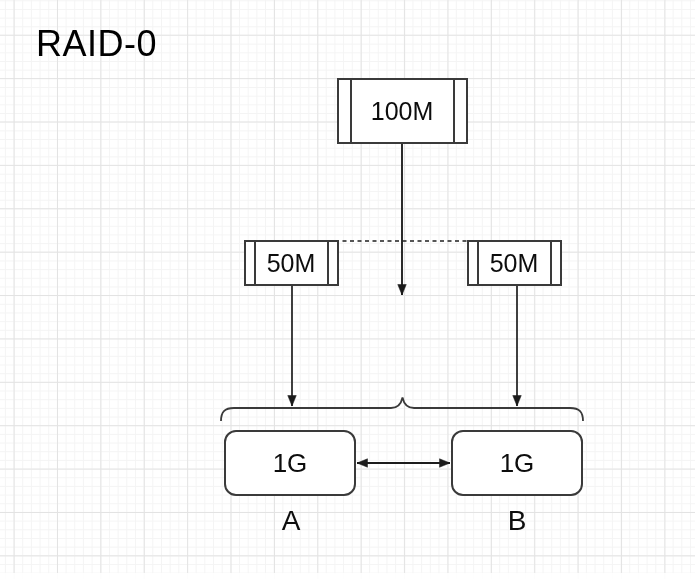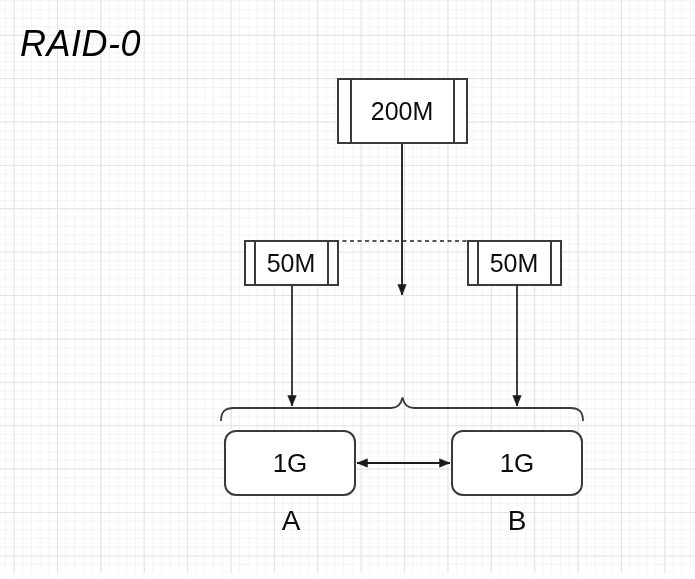--- a/index.html
+++ b/index.html
@@ -24,24 +24,23 @@
       4.9px 0,
       0 0.3px;
     font-family:"Liberation Sans", sans-serif;
   }
   .canvas::after{
     content:"";position:absolute;left:0;right:0;bottom:0;height:6px;
     background:#ffffff;opacity:.9;pointer-events:none;
   }
   .diagram-svg{position:absolute;left:0;top:0;}
   .page-title{
-    position:absolute;left:20px;top:25px;
+    position:absolute;left:36px;top:25px;
     font-size:36px;line-height:38px;color:#000;
     letter-spacing:0.5px;
-    font-style:italic;
   }
   .node-label{
     position:absolute;transform:translate(-50%,-50%);
     color:#0d0d0d;white-space:nowrap;text-align:center;
   }
   .lbl-block{font-size:25px;}
   .lbl-disk{font-size:26px;}
   .lbl-name{font-size:28px;}
 </style>
 </head>
@@ -88,21 +87,21 @@
 
     <rect x="225" y="431" width="130" height="64" rx="11" ry="11" fill="#ffffff" stroke="#3a3a3a" stroke-width="2"></rect>
 
     <rect x="452" y="431" width="130" height="64" rx="11" ry="11" fill="#ffffff" stroke="#3a3a3a" stroke-width="2"></rect>
 
     <line x1="357" y1="463" x2="450" y2="463" stroke="#1a1a1a" stroke-width="1.8" marker-start="url(#arr)" marker-end="url(#arr)"></line>
   </svg>
 
   <div class="page-title">RAID-0</div>
 
-  <div class="node-label lbl-block" style="left:402px;top:111px;">200M</div>
+  <div class="node-label lbl-block" style="left:402px;top:111px;">100M</div>
 
   <div class="node-label lbl-block" style="left:291px;top:263px;">50M</div>
 
   <div class="node-label lbl-block" style="left:514px;top:263px;">50M</div>
 
   <div class="node-label lbl-disk" style="left:290px;top:463px;">1G</div>
 
   <div class="node-label lbl-disk" style="left:517px;top:463px;">1G</div>
 
   <div class="node-label lbl-name" style="left:291px;top:521px;">A</div>

